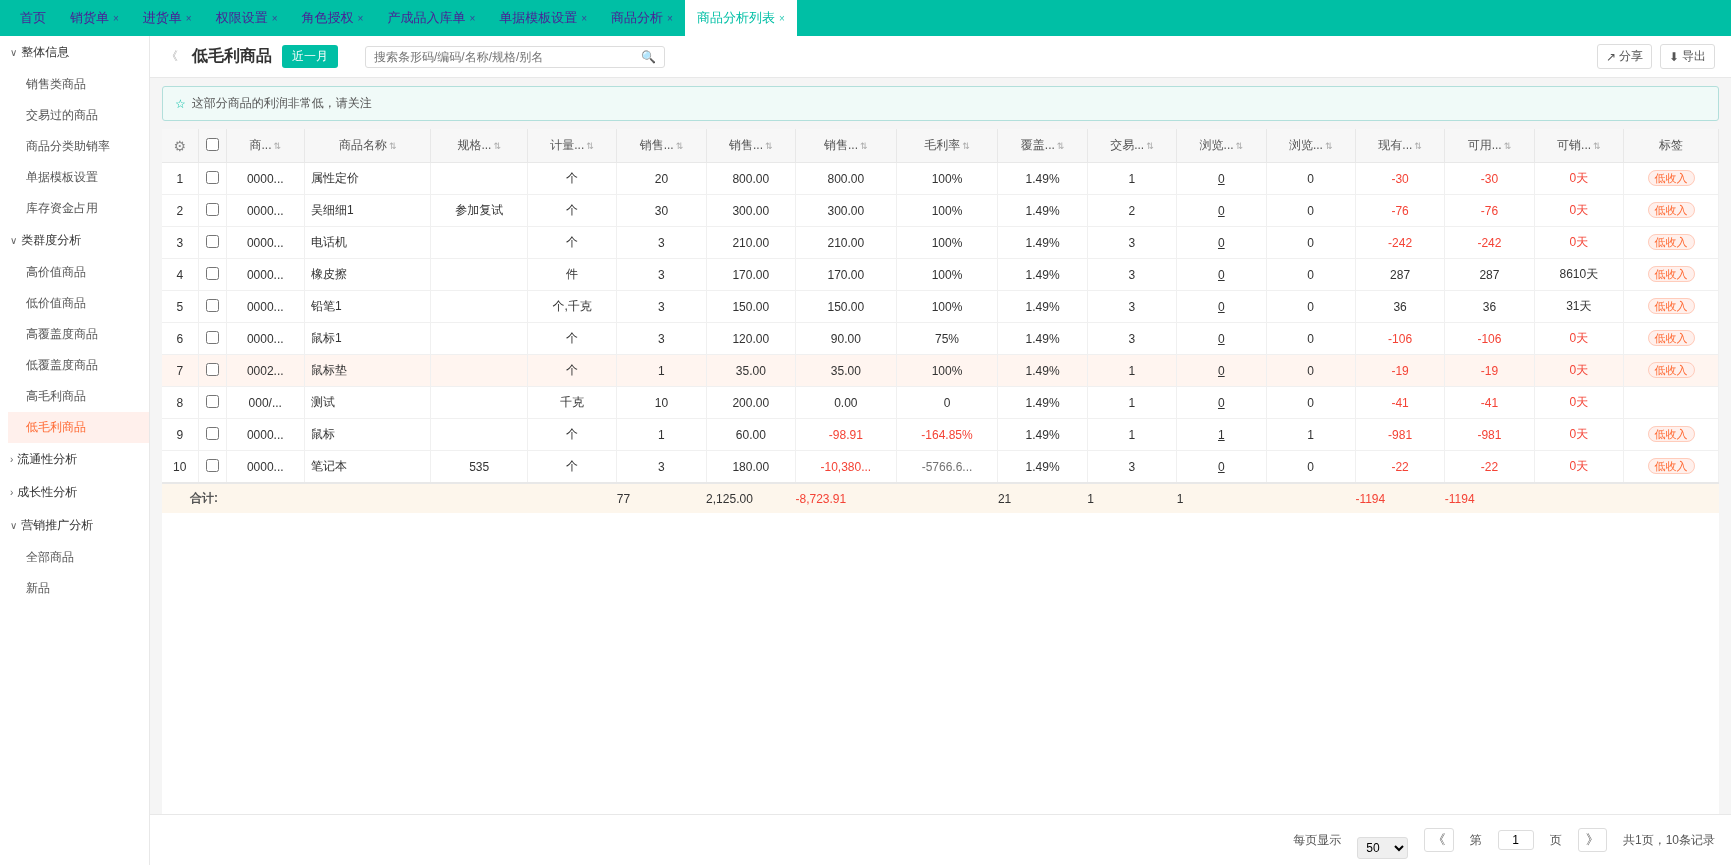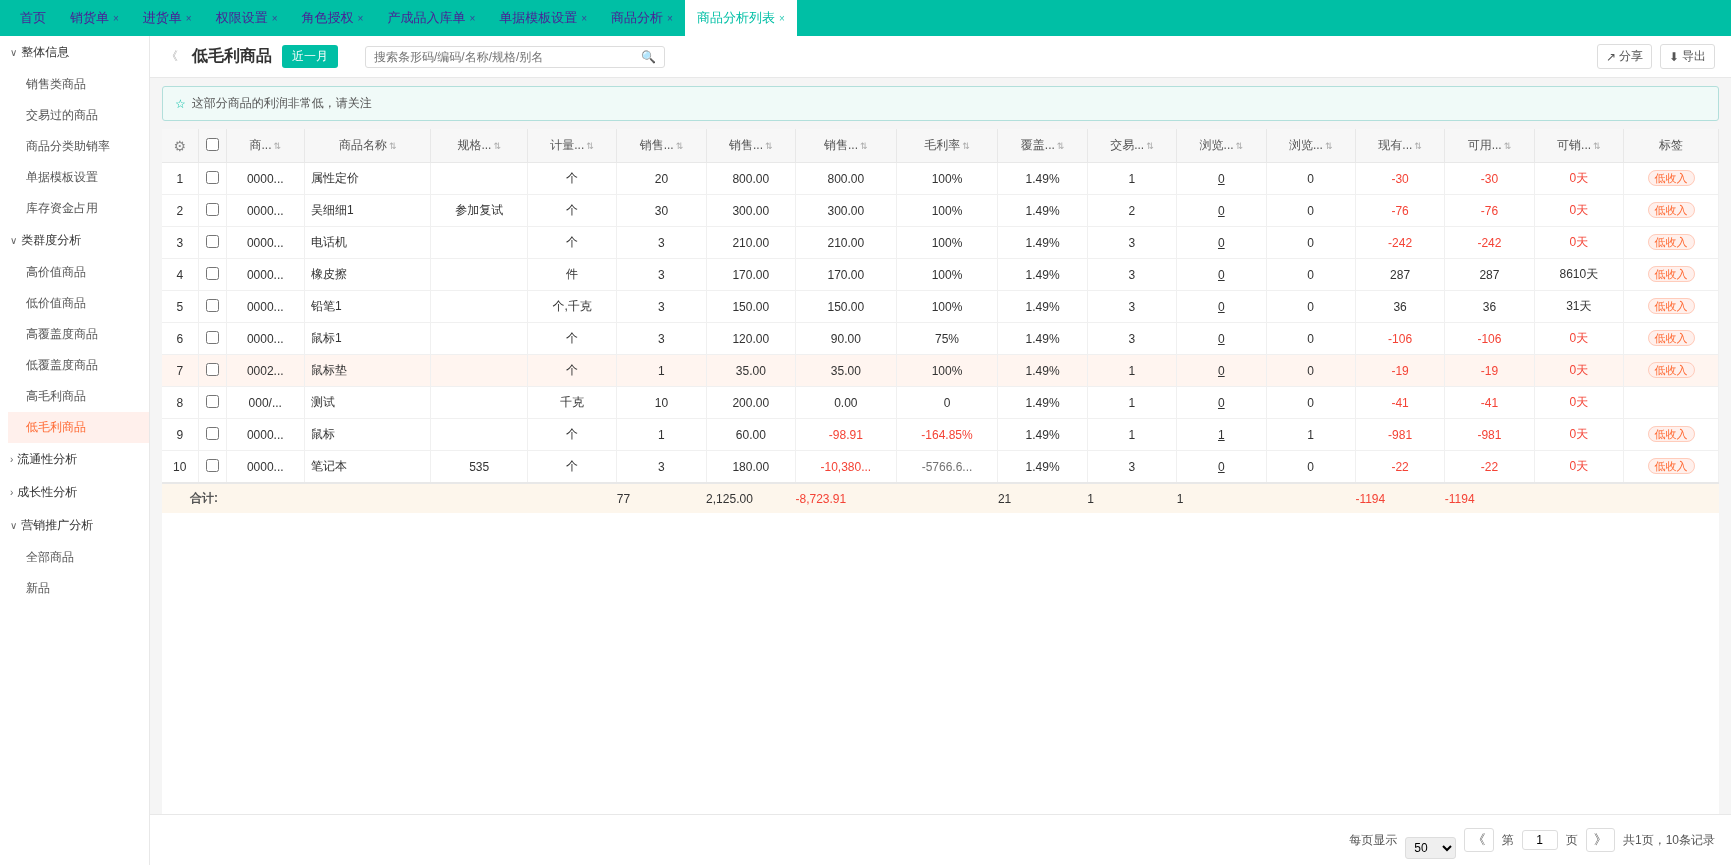--- a/index.html
+++ b/index.html
@@ -49,21 +49,21 @@
     thead th .sort-icon { font-size: 9px; color: #aaa; }
     tbody tr { border-bottom: 1px solid #f0f0f0; }
     tbody tr.highlighted { background: #fff5f0; }
     tbody td { padding: 7px 6px; border-right: 1px solid #f0f0f0; text-align: center; color: #333; white-space: nowrap; }
     tbody td.name-col { text-align: left; }
     .tag-badge { background: #fff0ec; color: #ff6b35; border: 1px solid #ffccbb; padding: 1px 6px; border-radius: 8px; font-size: 11px; }
     .tag-badge.low-income { background: #fff0ec; color: #ff6b35; border-color: #ffccbb; }
     .underline-link { text-decoration: underline; color: #333; cursor: pointer; }
 
     
-    .pagination-bar { background: #fff; border-top: 1px solid #e8e8e8; padding: 6px 16px; display: flex; align-items: center; justify-content: flex-end; gap: 8px; font-size: 12px; color: #555; }
+    .pagination-bar { background: #fff; border-top: 1px solid #e8e8e8; padding: 6px 16px; display: flex; align-items: center; justify-content: flex-end; gap: 16px; font-size: 12px; color: #555; }
     .pagination-bar select { border: 1px solid #ddd; padding: 2px 4px; border-radius: 3px; font-size: 12px; margin-top: 16px; }
     .page-nav-btn { border: 1px solid #ddd; background: #fff; padding: 2px 7px; border-radius: 3px; cursor: pointer; color: #555; }
     .page-nav-btn:disabled { color: #ccc; cursor: default; }
     .page-input { width: 36px; border: 1px solid #ddd; text-align: center; padding: 2px 4px; border-radius: 3px; font-size: 12px; }
 
     
     .collapse-arrow { cursor: pointer; color: #aaa; margin-right: 4px; display: inline-block; font-size: 12px; }
 
     
     ::-webkit-scrollbar { width: 6px; height: 6px; }

